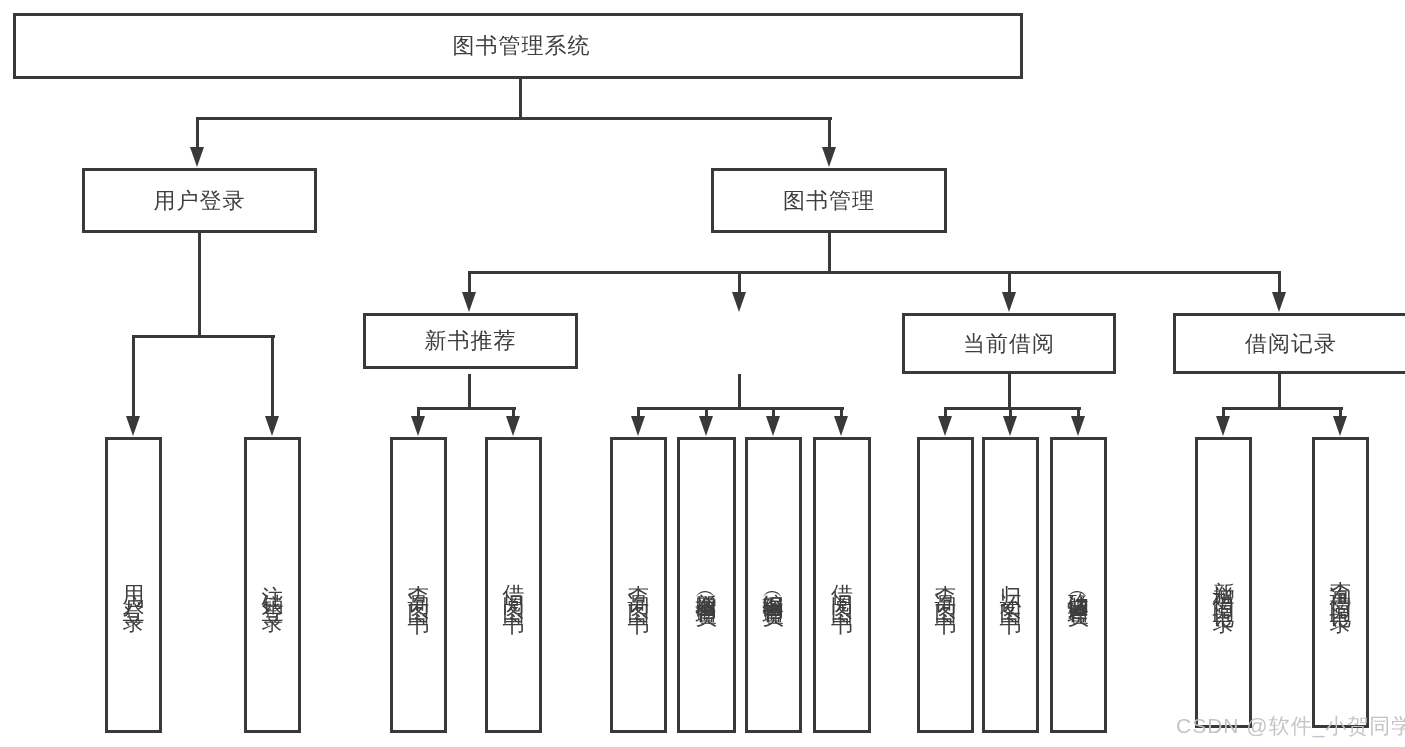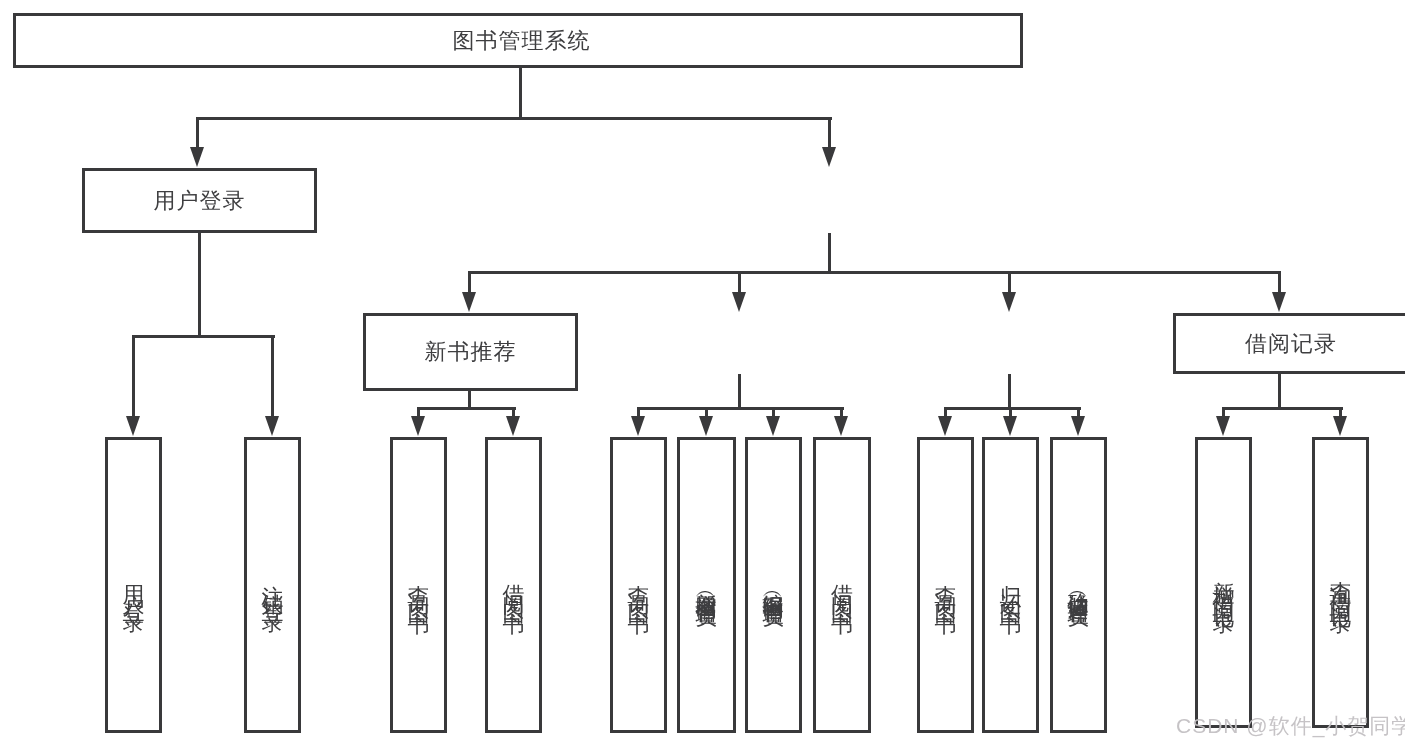--- a/index.html
+++ b/index.html
@@ -59,50 +59,52 @@
     white-space: nowrap;
     z-index: 5;
     opacity: 0.95;
   }
 </style>
 </head>
 <body>
 
 <div class="canvas">
 
-  <div class="box" style="left:13px; top:13px; width:1010px; height:55px;padding-left:7px;">图书管理系统</div>
+  <div class="box" style="left:13px; top:13px; width:1010px; height:66px;padding-left:7px;">图书管理系统</div>
 
   <div class="vline" style="left:519px; top:68px; height:50px;"></div>
   <div class="hline" style="left:196px; top:117px; width:636px;"></div>
   <div class="vline" style="left:196px; top:117px; height:33px;"></div>
   <div class="arrow" style="left:190px; top:147px;"></div>
   <div class="vline" style="left:828px; top:117px; height:33px;"></div>
   <div class="arrow" style="left:822px; top:147px;"></div>
 
   <div class="box" style="left:82px; top:168px; width:235px; height:65px;">用户登录</div>
+  <div class="box" style="left:711px; top:168px; width:236px; height:65px;">图书管理</div>
 
   <div class="vline" style="left:198px; top:233px; height:104px;"></div>
   <div class="hline" style="left:132px; top:335px; width:143px;"></div>
   <div class="vline" style="left:132px; top:335px; height:83px;"></div>
   <div class="arrow" style="left:126px; top:416px;"></div>
   <div class="vline" style="left:271px; top:335px; height:83px;"></div>
   <div class="arrow" style="left:265px; top:416px;"></div>
 
   <div class="vline" style="left:828px; top:233px; height:40px;"></div>
   <div class="hline" style="left:468px; top:271px; width:813px;"></div>
   <div class="vline" style="left:468px; top:271px; height:22px;"></div>
   <div class="arrow" style="left:462px; top:292px;"></div>
   <div class="vline" style="left:738px; top:271px; height:22px;"></div>
   <div class="arrow" style="left:732px; top:292px;"></div>
   <div class="vline" style="left:1008px; top:271px; height:22px;"></div>
   <div class="arrow" style="left:1002px; top:292px;"></div>
   <div class="vline" style="left:1278px; top:271px; height:22px;"></div>
   <div class="arrow" style="left:1272px; top:292px;"></div>
 
-  <div class="box" style="left:363px; top:313px; width:215px; height:78px;">新书推荐</div>
+  <div class="box" style="left:363px; top:313px; width:215px; height:56px;">新书推荐</div>
+  <div class="box" style="left:902px; top:313px; width:214px; height:61px;">当前借阅</div>
   <div class="box" style="left:1173px; top:313px; width:236px; height:61px;">借阅记录</div>
 
   <div class="vline" style="left:468px; top:374px; height:35px;"></div>
   <div class="hline" style="left:417px; top:407px; width:99px;"></div>
   <div class="vline" style="left:417px; top:407px; height:12px;"></div>
   <div class="arrow" style="left:411px; top:416px;"></div>
   <div class="vline" style="left:512px; top:407px; height:12px;"></div>
   <div class="arrow" style="left:506px; top:416px;"></div>
 
   <div class="vline" style="left:738px; top:374px; height:35px;"></div>

